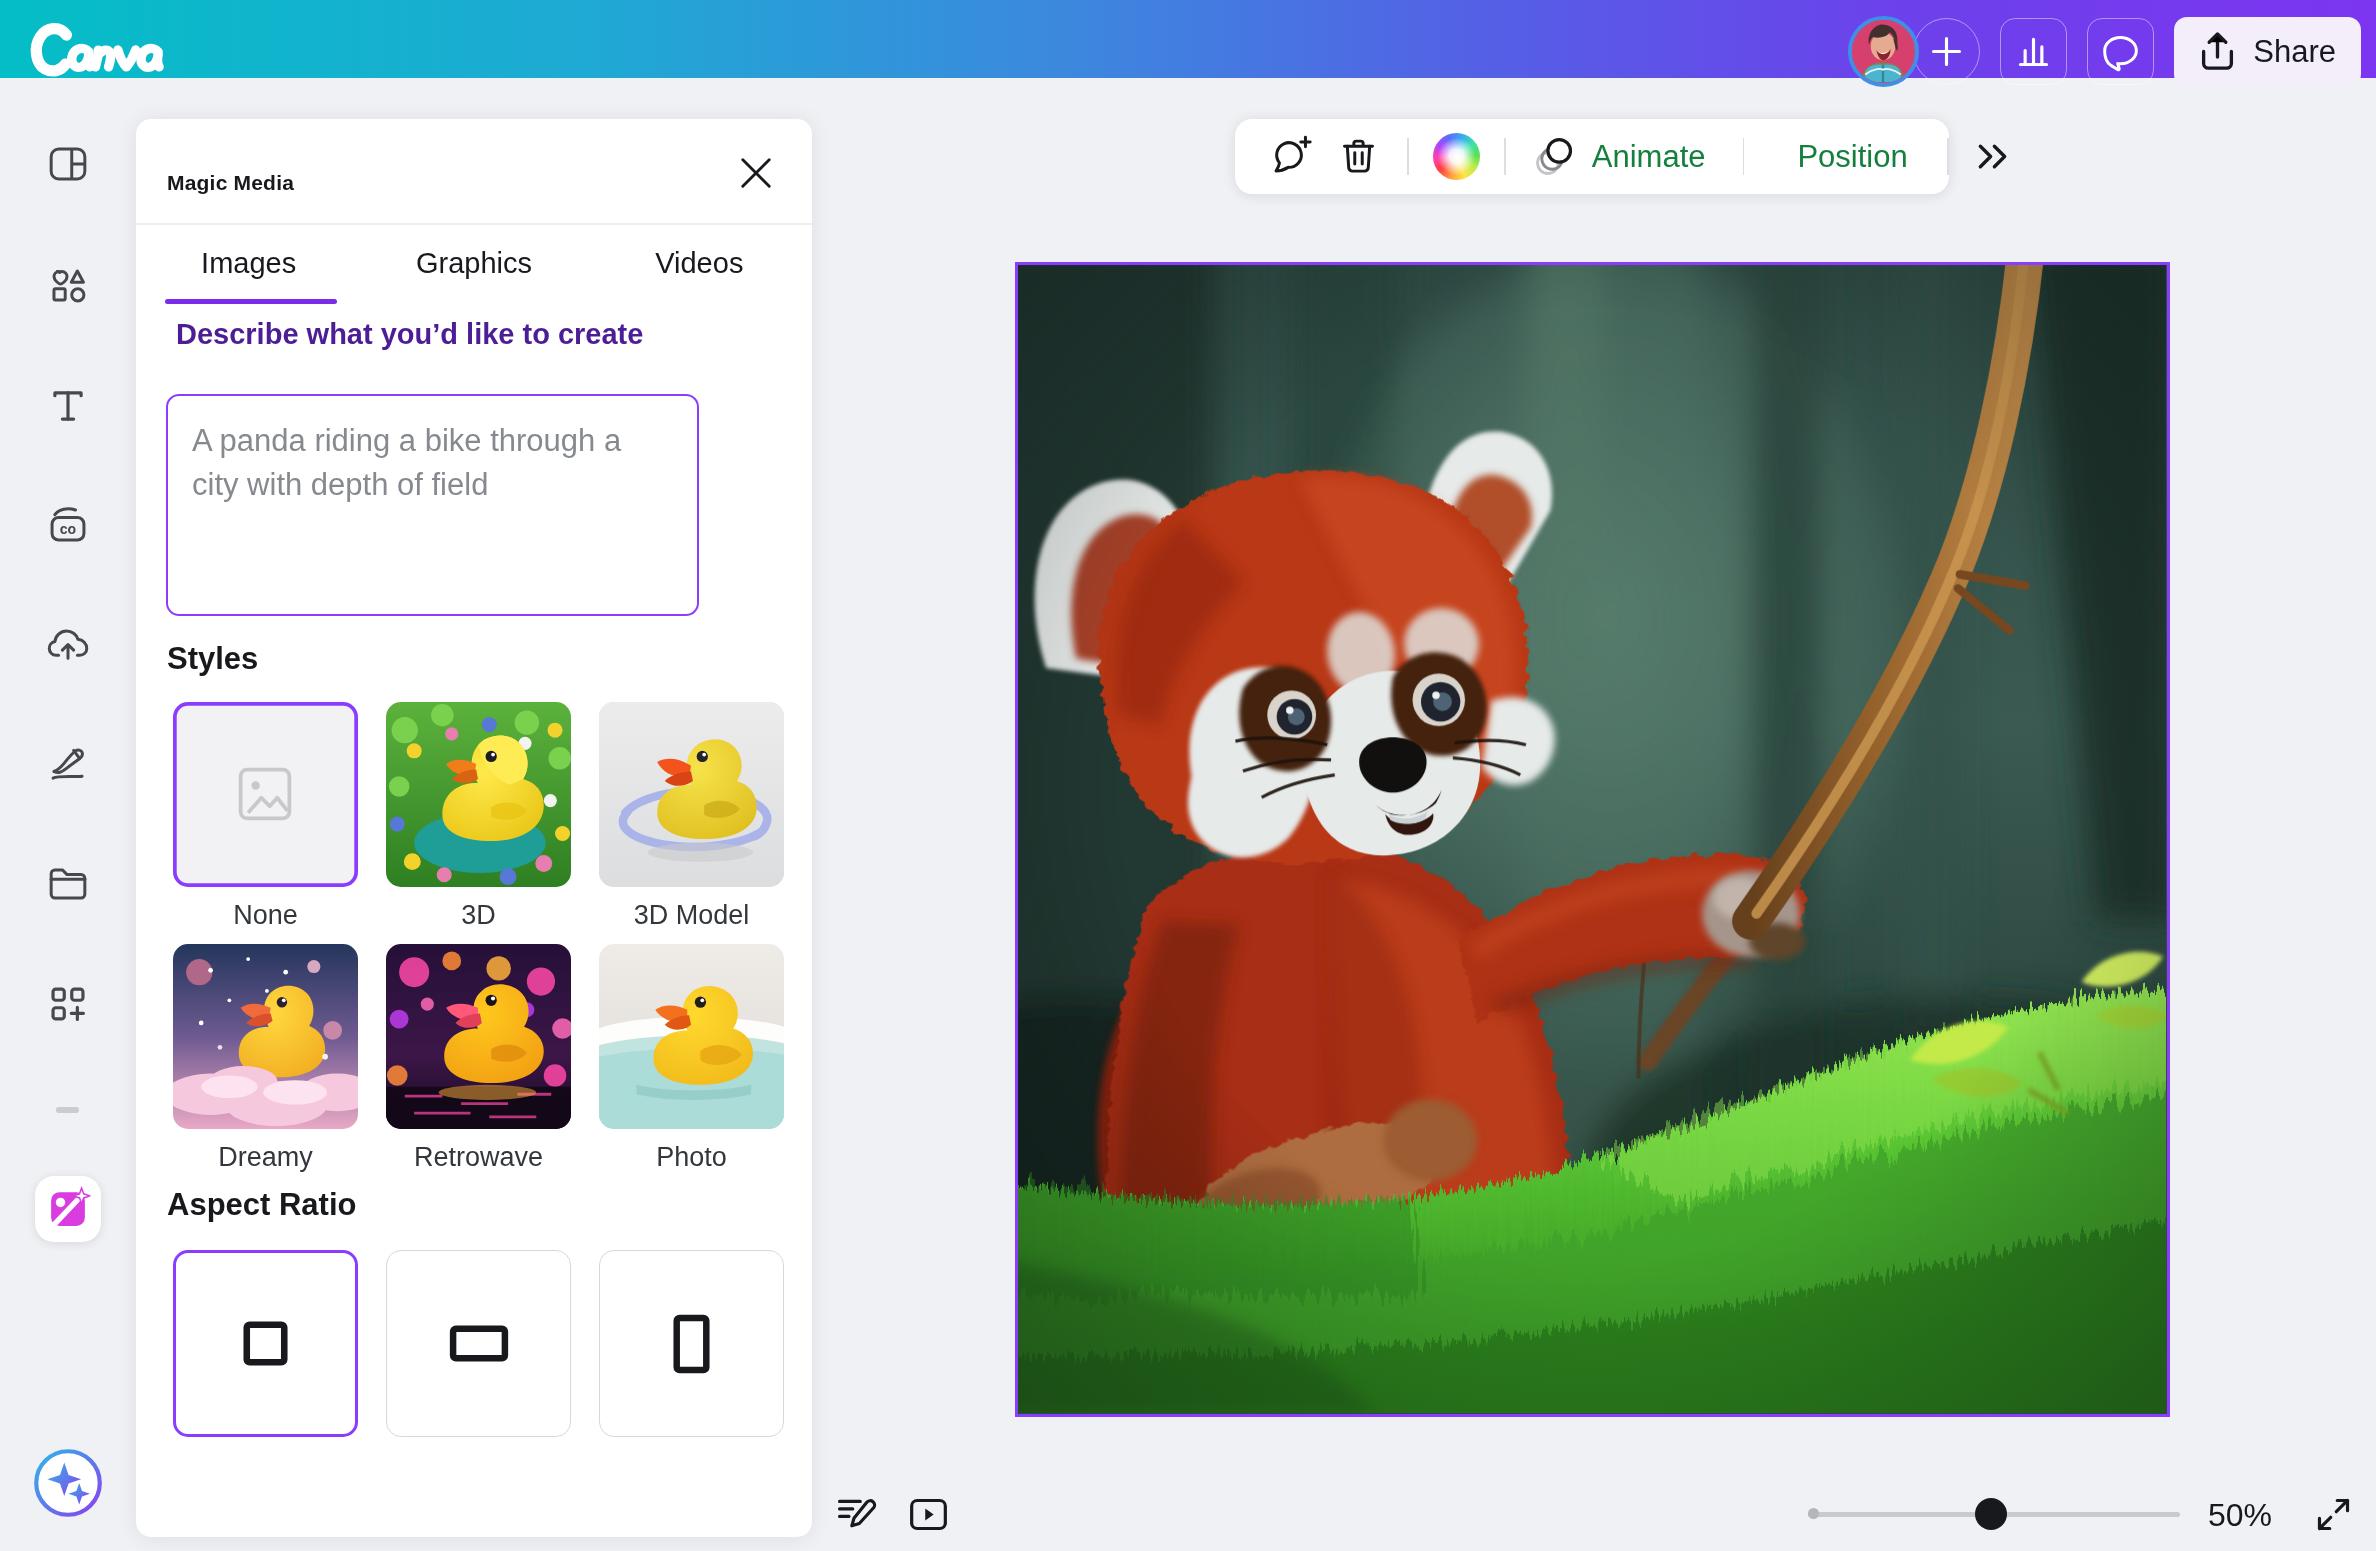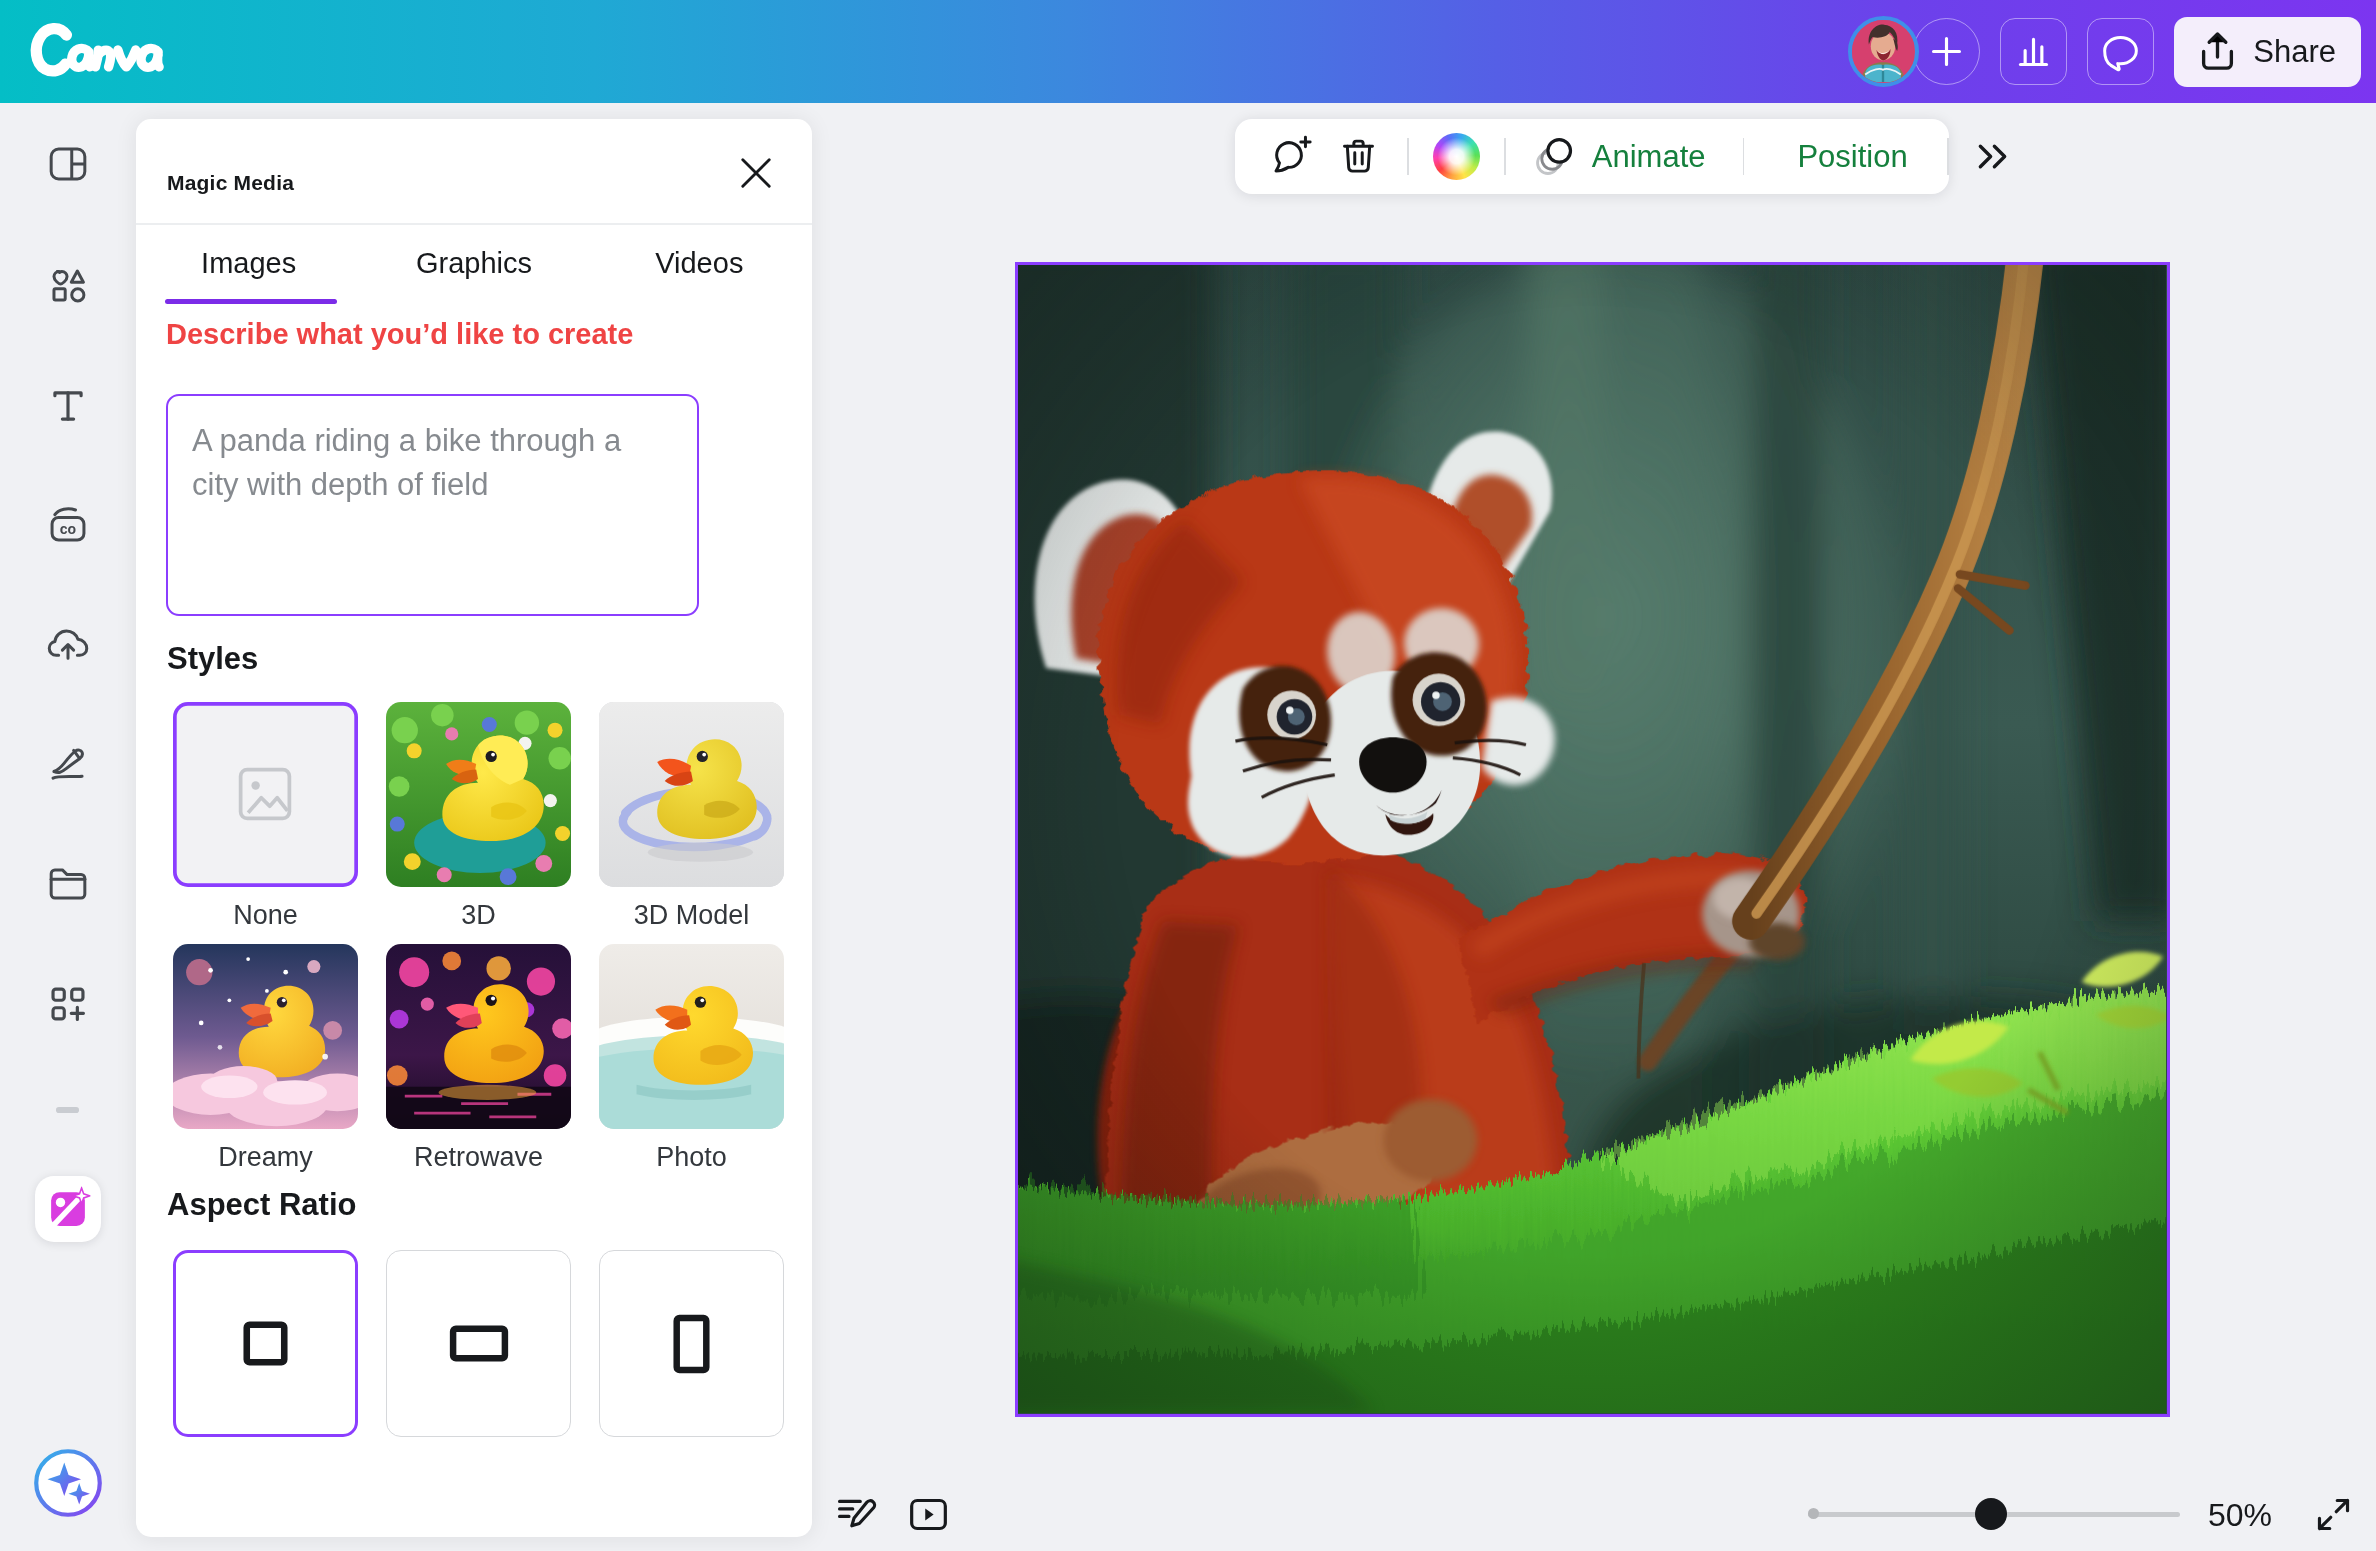--- a/index.html
+++ b/index.html
@@ -1,42 +1,42 @@
 <!DOCTYPE html>
 <html style="font-size:15px"><head>
 <meta charset="utf-8">
 <style>
   * { margin:0; padding:0; box-sizing:border-box; }
   html,body { width:2376px; height:1552px; overflow:hidden; }
   body { font-family:"Liberation Sans", sans-serif; background:#f0f1f4; }
   #root { position:relative; width:2376px; height:1552px; }
 
   
-  .topbar { position:absolute; left:0; top:0; width:2376px; height:103px;
+  .topbar { position:absolute; left:0; top:0; width:2376px; height:78px;
     background:linear-gradient(90deg,#04bec6 0%,#1fa9d4 25%,#3c88de 45%,#555fe6 63%,#6c41eb 80%,#7c35f0 100%); }
   .logo { position:absolute; left:28px; top:19px; }
   .tb-right { position:absolute; top:16px; right:15px; height:71px; display:flex; align-items:center; }
   .avatar { width:71px; height:71px; border-radius:50%; border:4.7px solid #3f8fe8; overflow:hidden; background:#d8436f; position:relative; }
   .circle-btn { width:67px; height:67px; border-radius:50%; border:1.9px solid rgba(255,255,255,.45); display:flex; align-items:center; justify-content:center; margin-left:-5.6px; }
   .sq-btn { width:67px; height:67px; border-radius:15px; border:1.9px solid rgba(255,255,255,.45); display:flex; align-items:center; justify-content:center; margin-left:19.7px; }
   .share-btn { height:70px; border-radius:13px; background:#f4eefb; display:flex; align-items:center; padding:0 25px; margin-left:20.6px; color:#17191c; font-size:31px; font-weight:500; }
 
   
   .sidebar { position:absolute; left:0; top:103px; width:136px; height:1448px; background:#f0f1f4; }
   .snav { position:absolute; left:50%; transform:translate(-50%,-50%); }
 
   
   .panel { position:absolute; left:136px; top:119px; width:676px; height:1418px; background:#fff; border-radius:15px;
     box-shadow:0 1.9px 22.5px rgba(20,22,26,.08); }
   .panel-title { position:absolute; left:31px; top:52px; font-size:21px; font-weight:700; color:#17191c; letter-spacing:0.2px;text-align:center; }
   .panel-divider { position:absolute; left:0; top:104px; width:100%; height:1.9px; background:#eceef0; }
   .tabs { position:absolute; left:0; top:104px; width:100%; height:81px; display:flex; }
   .tab { flex:1; display:flex; align-items:center; justify-content:center; font-size:29px; color:#17191c; position:relative; }
   .tab.active::after { content:""; position:absolute; left:29px; right:24px; bottom:0; height:4.7px; background:#7b2ce8; border-radius:2.8px; }
-  .desc-label { position:absolute; left:30px; top:199px; font-size:29px; font-weight:700; color:#ef4444; }
+  .desc-label { position:absolute; left:40px; top:199px; font-size:29px; font-weight:700; color:#4c1d95; }
   .prompt { position:absolute; left:30px; top:275px; width:533px; height:222px; border:2.8px solid #8b3dff; border-radius:13px; background:#fff;
     padding:22.5px 24px; font-size:31px; line-height:44px; color:#868a8f; }
   .styles-label { position:absolute; left:31px; top:522px; font-size:31px; font-weight:700; color:#17191c; }
   .grid { position:absolute; left:37px; display:grid; grid-template-columns:185px 185px 185px; grid-column-gap:25px;gap:28px; }
   .tile { width:185px; height:185px; border-radius:15px; position:relative; overflow:hidden; }
   .tile.sel { box-shadow:inset 0 0 0 3.7px #8b3dff; }
   .tile-label { font-size:27px; color:#33373c; text-align:center; margin-top:13px; }
   .ar-label { position:absolute; left:31px; top:1068px; font-size:31px; font-weight:700; color:#17191c; }
   .artile { width:185px; height:187px; border-radius:15px; border:1.9px solid #d6d8db; background:#fff; display:flex; align-items:center; justify-content:center; }
   .artile.sel { border:3.7px solid #8b3dff; }

